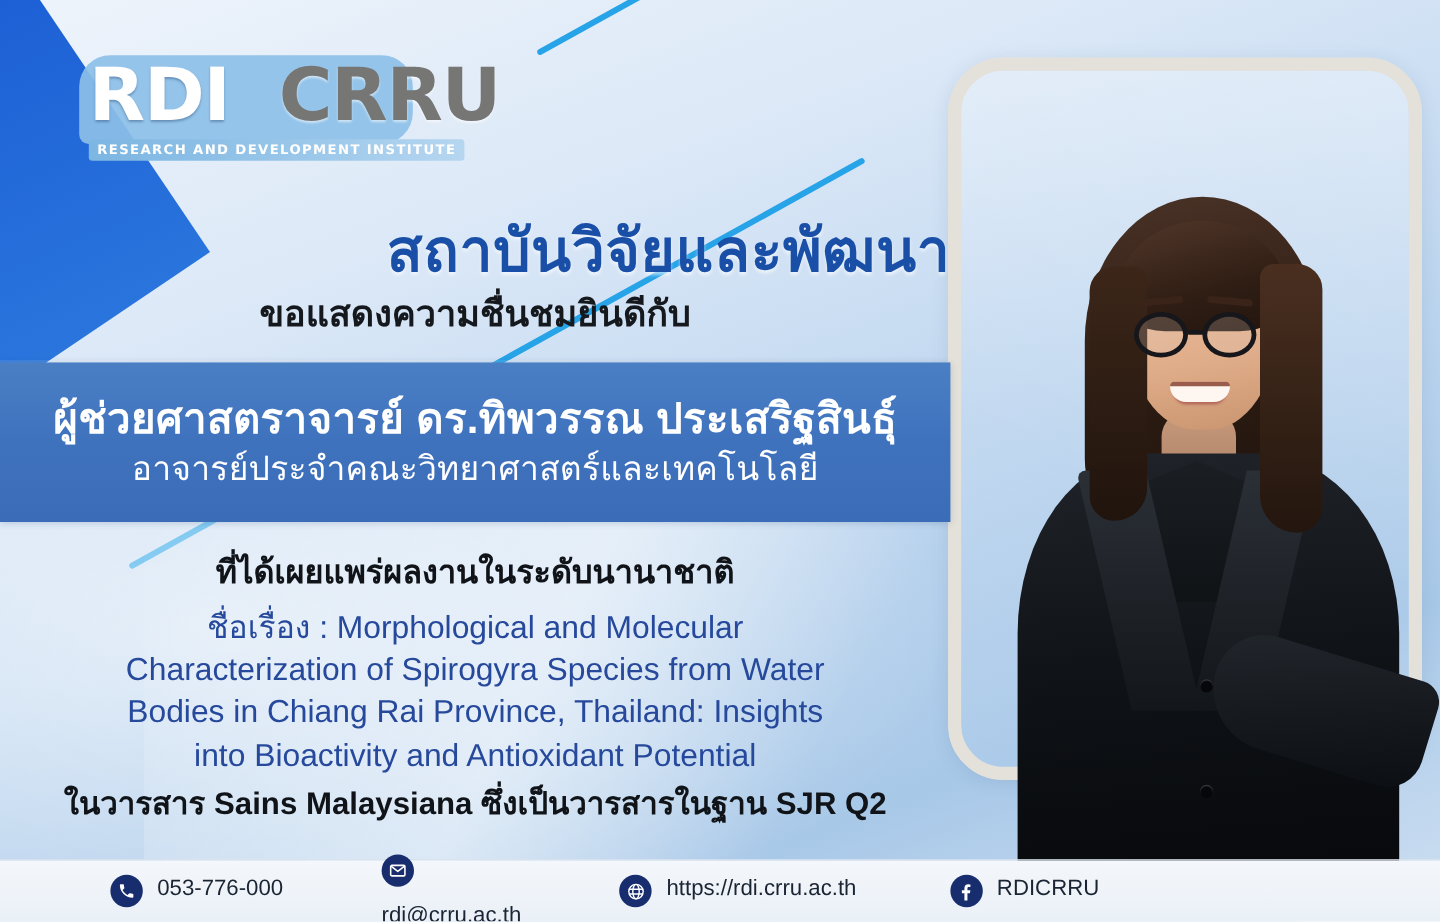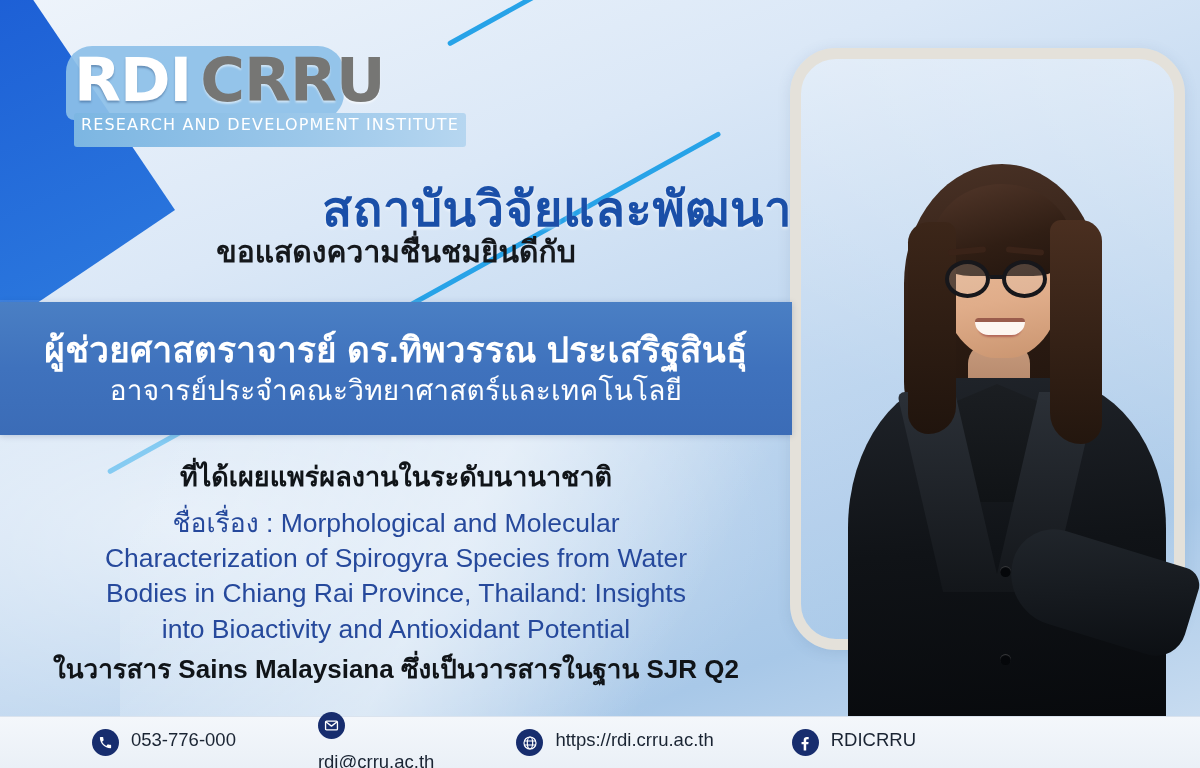--- a/index.html
+++ b/index.html
@@ -185,45 +185,46 @@
     font-size:61px; font-weight:800; letter-spacing:-1px;
     color:#ffffff;
     text-shadow:0 2px 2px rgba(20,50,95,.35);
     font-family:"DejaVu Sans","Liberation Sans",sans-serif;
   }
   .logo-crru {
     font-size:61px; font-weight:800; letter-spacing:-1px;
     color:#767674;
     text-shadow:0 2px 2px rgba(255,255,255,.55);
     font-family:"DejaVu Sans","Liberation Sans",sans-serif;
+    margin-left:32px;
   }
   .logo-sub {
     position:relative;
     margin-top:-2px; margin-left:12px;
     display:inline-block;
     background:linear-gradient(90deg,#7cb6e2 0%,#9cc8ea 60%,#b6d6f0 100%);
     color:#ffffff;
-    font-size:16px; font-weight:400; letter-spacing:1.15px;
-    padding:2px 7px 13px 7px;
+    font-size:11px; font-weight:700; letter-spacing:1.15px;
+    padding:2px 7px 3px 7px;
     border-radius:3px;
     white-space:nowrap;
     font-family:"DejaVu Sans","Liberation Sans",sans-serif;
   }
 
   
   .head-main {
     position:absolute; left:0; top:170px; width:792px;
     text-align:right;
     font-size:49px; font-weight:800;
     color:#1a4fa8;
     letter-spacing:.5px;
     text-shadow:0 2px 3px rgba(255,255,255,.6);
   }
   .head-sub {
-    position:absolute; left:0; top:228px; width:792px;
+    position:absolute; left:0; top:238px; width:792px;
     text-align:center;
     font-size:30px; font-weight:700;
     color:#15181c;
   }
 
   
   .name-banner {
     position:absolute; left:0; top:302px;
     width:792px; height:133px;
     background:linear-gradient(180deg,#4a7fc4 0%,#3f72bd 50%,#3b6cb7 100%);

